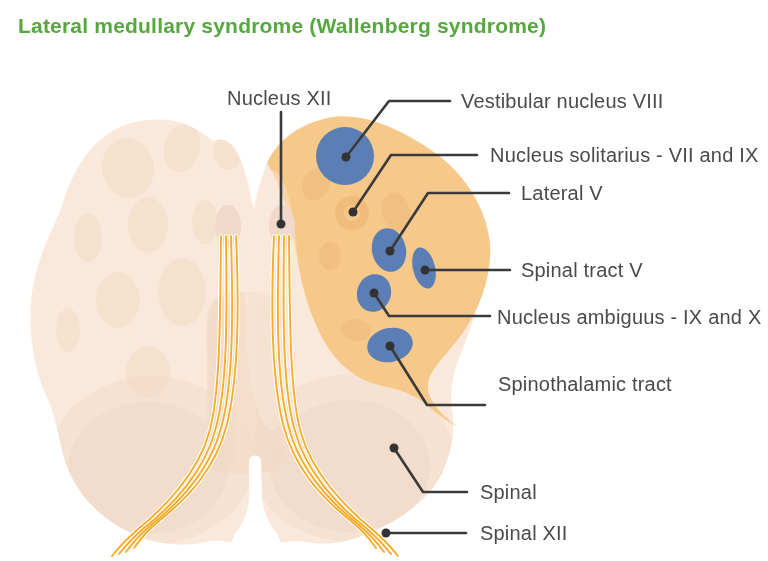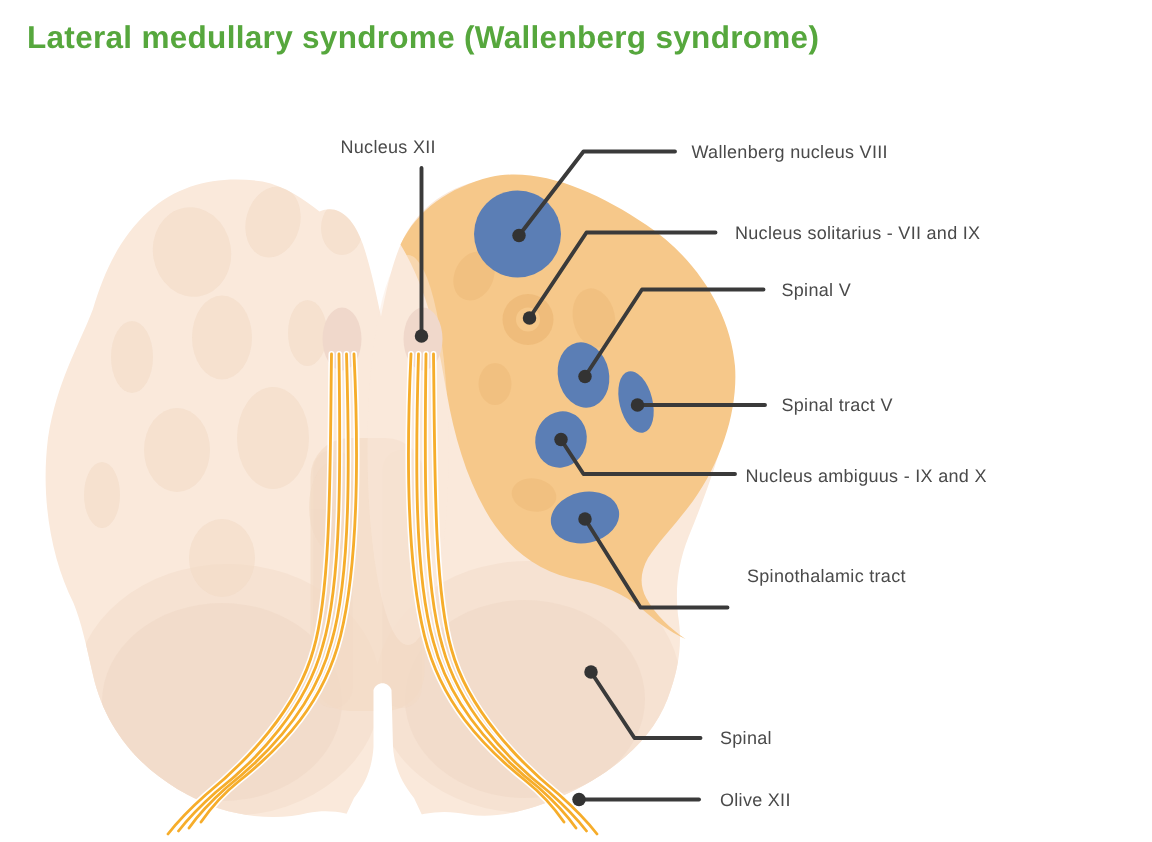--- a/index.html
+++ b/index.html
@@ -22,21 +22,21 @@
     font-family:"Liberation Sans", sans-serif;
   }
   .title{
     position:absolute;left:18px;top:14px;
     font-size:21px;font-weight:bold;color:var(--title_green);
     letter-spacing:0.2px;
   }
   .figure-svg{position:absolute;left:0;top:0;}
   .lbl{
     position:absolute;transform:translateY(-50%);
-    font-size:12px;color:var(--label_text);white-space:nowrap;letter-spacing:0.2px;text-align:center;
+    font-size:20px;color:var(--label_text);white-space:nowrap;letter-spacing:0.2px;text-align:center;
   }
   
   .c-body{fill:var(--body_cream);}
   .c-blob{fill:var(--body_blob);}
   .c-orange{fill:var(--highlight_orange);}
   .c-orange-deep{fill:var(--highlight_orange_deep);}
   .c-lobe{fill:var(--lobe_shade);}
   .c-lobe-inner{fill:var(--lobe_inner);}
   .c-oval{fill:var(--midline_oval);}
   .c-blue{fill:var(--lesion_blue);}
@@ -170,22 +170,22 @@
           <circle class="dot" cx="394" cy="448" r="4.5"></circle>
       </g>
       <g>
         <polyline class="leader" points="466,533 386,533"></polyline>
           <circle class="dot" cx="386" cy="533" r="4.5"></circle>
       </g>
     </g>
   </svg>
 
   <div class="lbl" style="left:227px;top:98px">Nucleus XII</div>
-  <div class="lbl" style="left:461px;top:101px">Wallenberg nucleus VIII</div>
+  <div class="lbl" style="left:461px;top:101px">Vestibular nucleus VIII</div>
   <div class="lbl" style="left:490px;top:155px">Nucleus solitarius - VII and IX</div>
-  <div class="lbl" style="left:521px;top:193px">Spinal V</div>
+  <div class="lbl" style="left:521px;top:193px">Lateral V</div>
   <div class="lbl" style="left:521px;top:270px">Spinal tract V</div>
   <div class="lbl" style="left:497px;top:317px">Nucleus ambiguus - IX and X</div>
   <div class="lbl" style="left:498px;top:384px">Spinothalamic tract</div>
   <div class="lbl" style="left:480px;top:492px">Spinal</div>
-  <div class="lbl" style="left:480px;top:533px">Olive XII</div>
+  <div class="lbl" style="left:480px;top:533px">Spinal XII</div>
 
 </div>
 
 </body></html>

